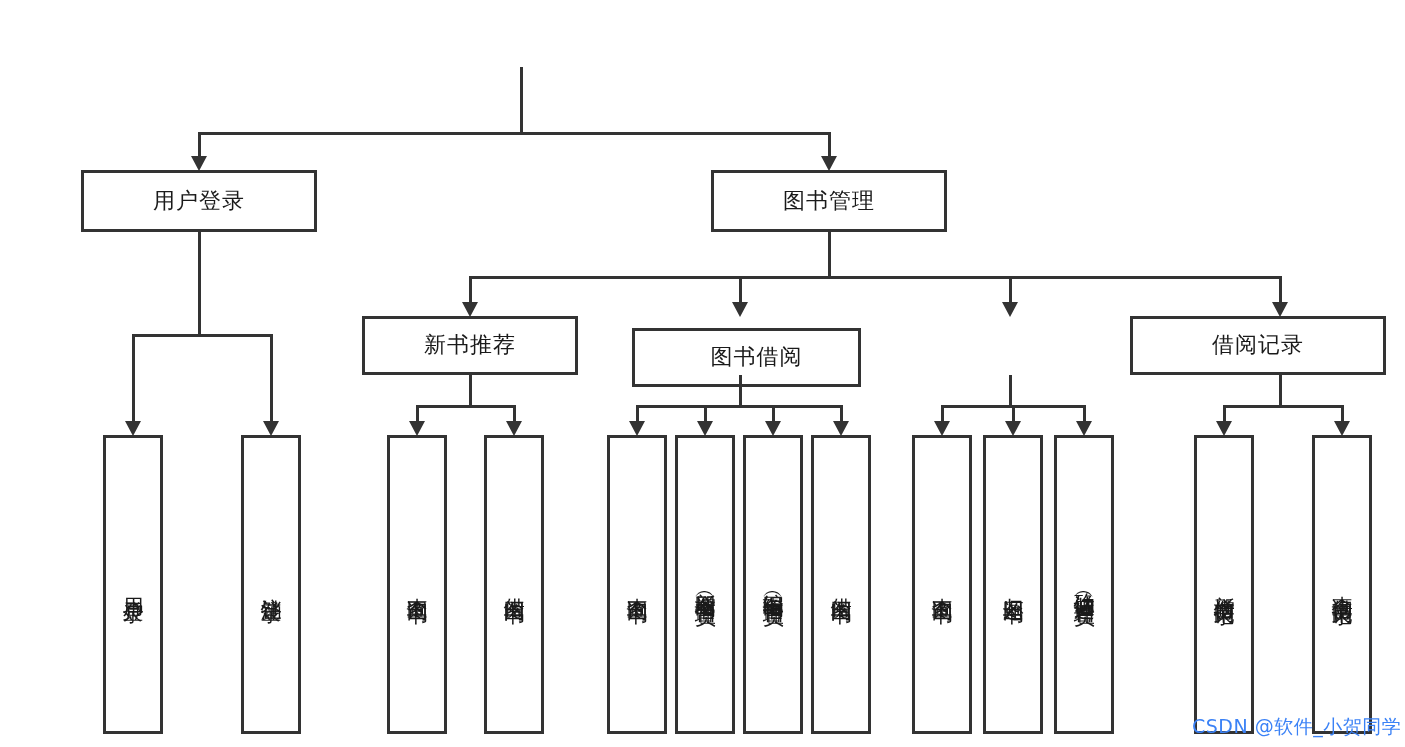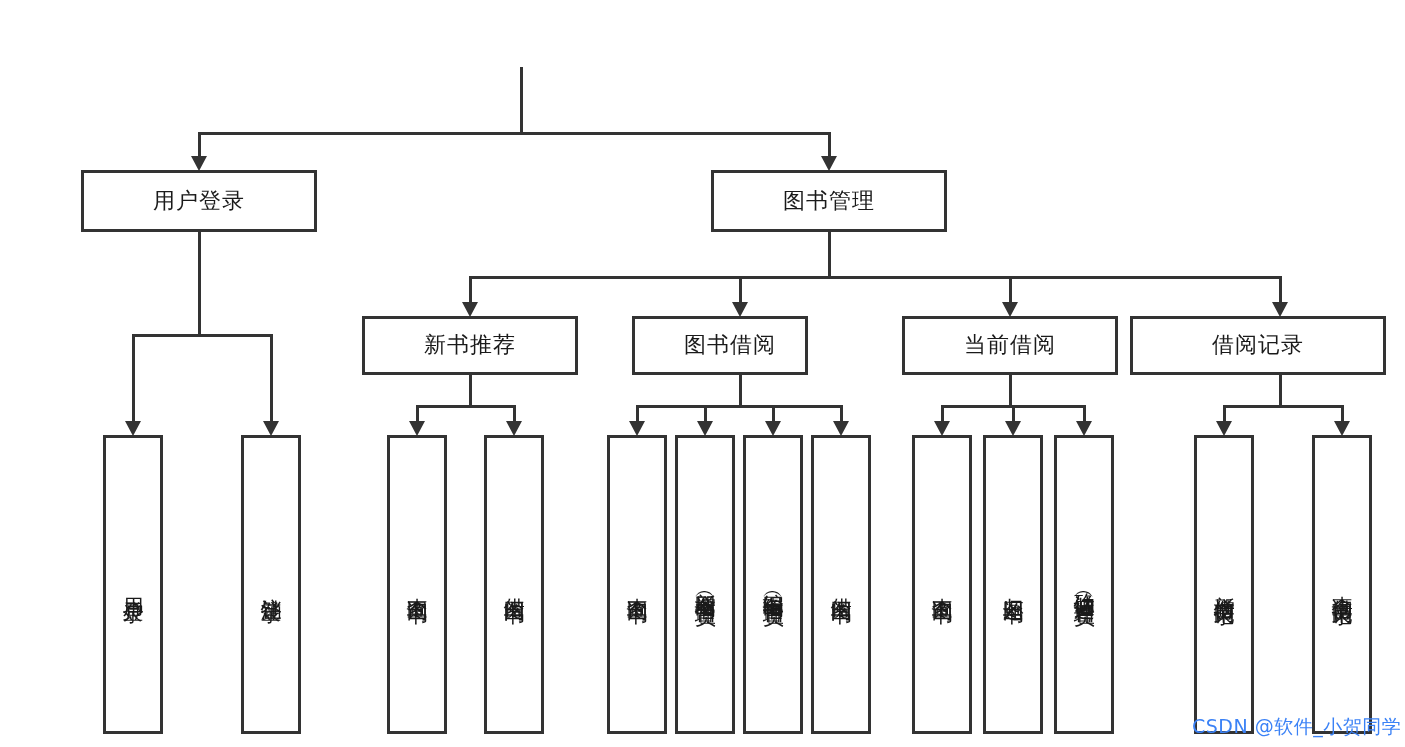--- a/index.html
+++ b/index.html
@@ -90,25 +90,22 @@
   <div class="node horiz" id="node-l2-0" style="left: 81px; top: 170px; width: 236px; height: 62px;">
     <span class="label">用户登录</span>
   </div>
   <div class="node horiz" id="node-l3-0" style="left: 362px; top: 316px; width: 216px; height: 59px;">
     <span class="label">新书推荐</span>
   </div>
 
   <div class="node horiz" id="node-l2-1" style="left: 711px; top: 170px; width: 236px; height: 62px;">
     <span class="label">图书管理</span>
   </div>
-  <div class="node horiz" id="node-l3-1" style="left: 632px; top: 316px; width: 176px; height: 59px; padding-left: 20px;">
+  <div class="node horiz" id="node-l3-1" style="left: 632px; top: 328px; width: 229px; height: 59px; padding-left: 20px;">
     <span class="label">图书借阅</span>
-  </div>
-  <div class="node horiz" id="node-l3-2" style="left: 902px; top: 316px; width: 216px; height: 59px;">
-    <span class="label">当前借阅</span>
   </div>
   <div class="node horiz" id="node-l3-3" style="left: 1130px; top: 316px; width: 256px; height: 59px; align-items: center;">
     <span class="label">借阅记录</span>
   </div>
 
   <div class="node vert" id="node-leaf-0" style="left: 103px; top: 435px; width: 60px; height: 299px;">
     <span class="label">用户登录</span>
   </div>
   <div class="node vert" id="node-leaf-1" style="left: 241px; top: 435px; width: 60px; height: 299px;">
     <span class="label">注销登录</span>

